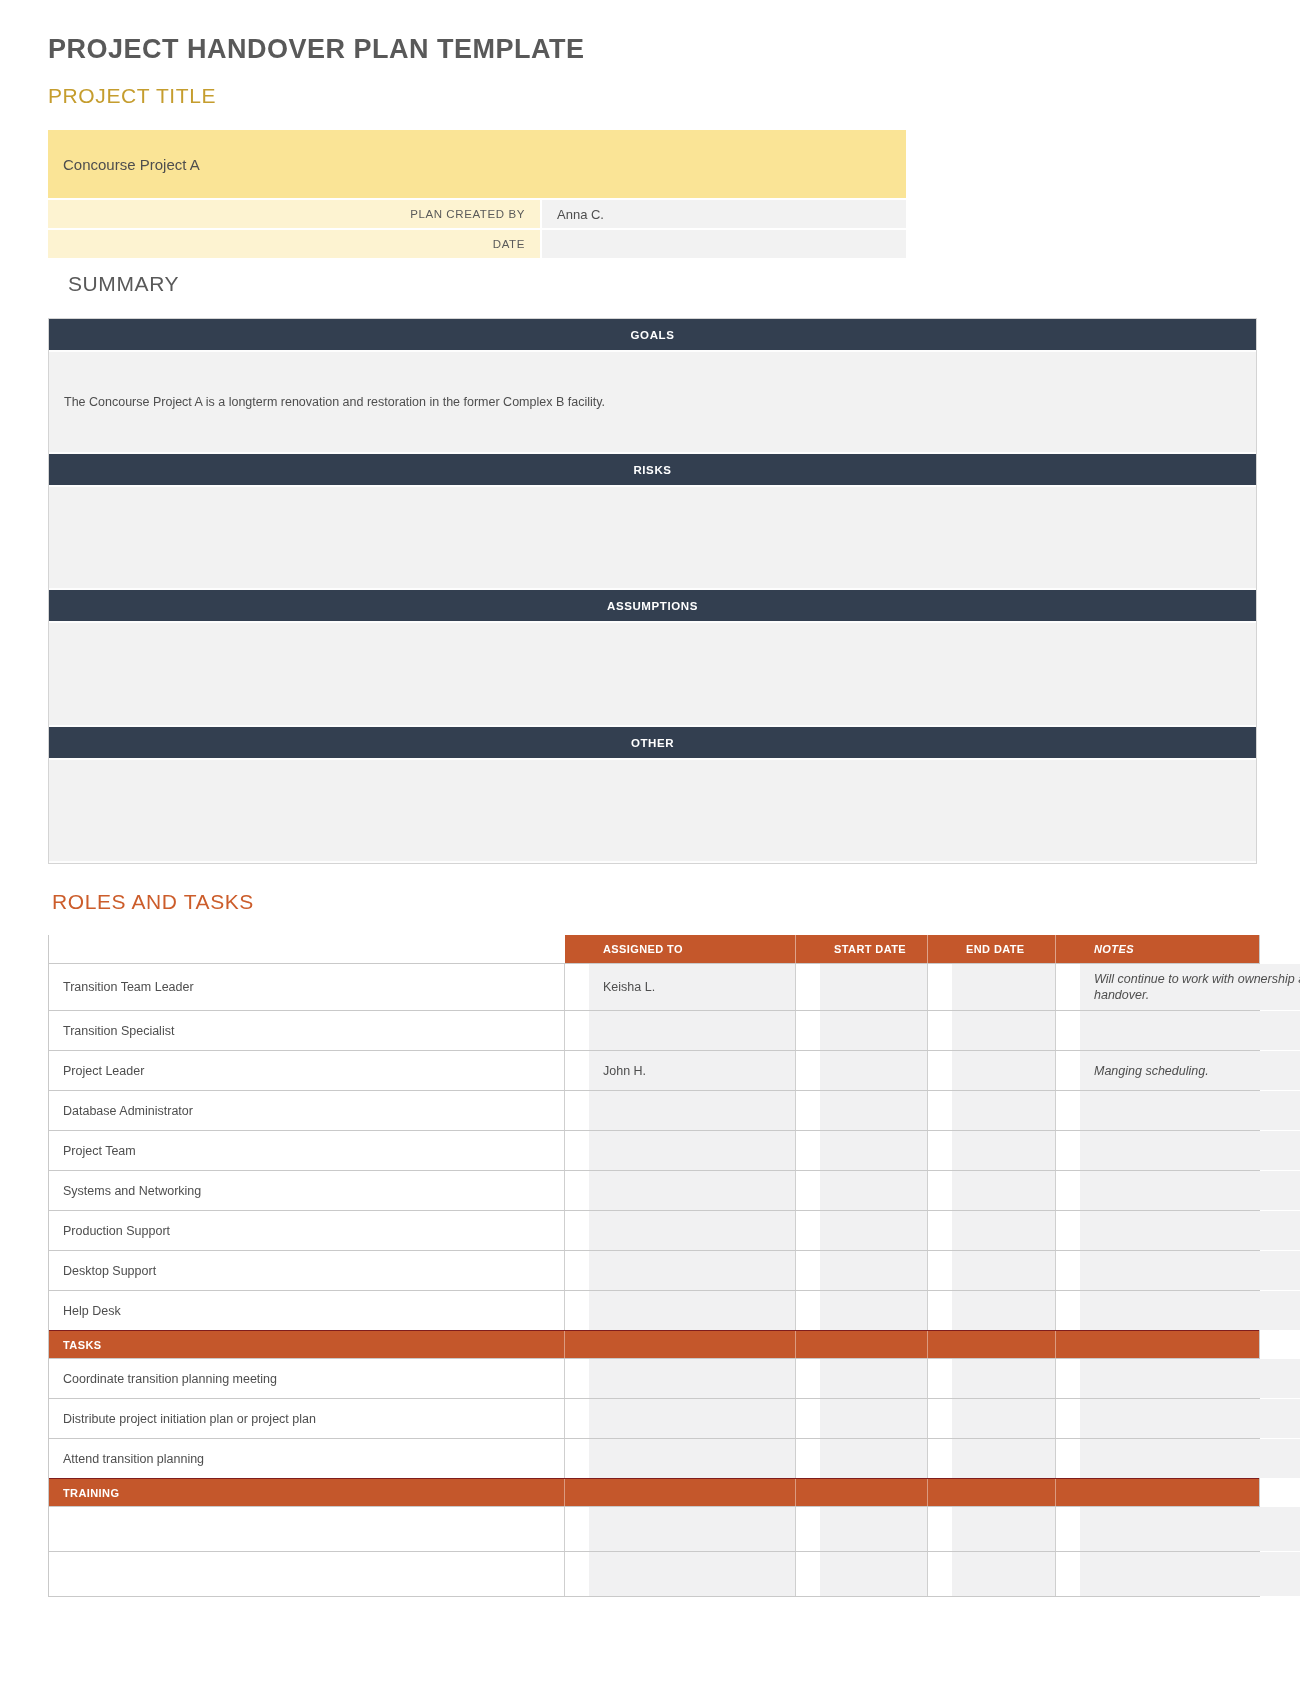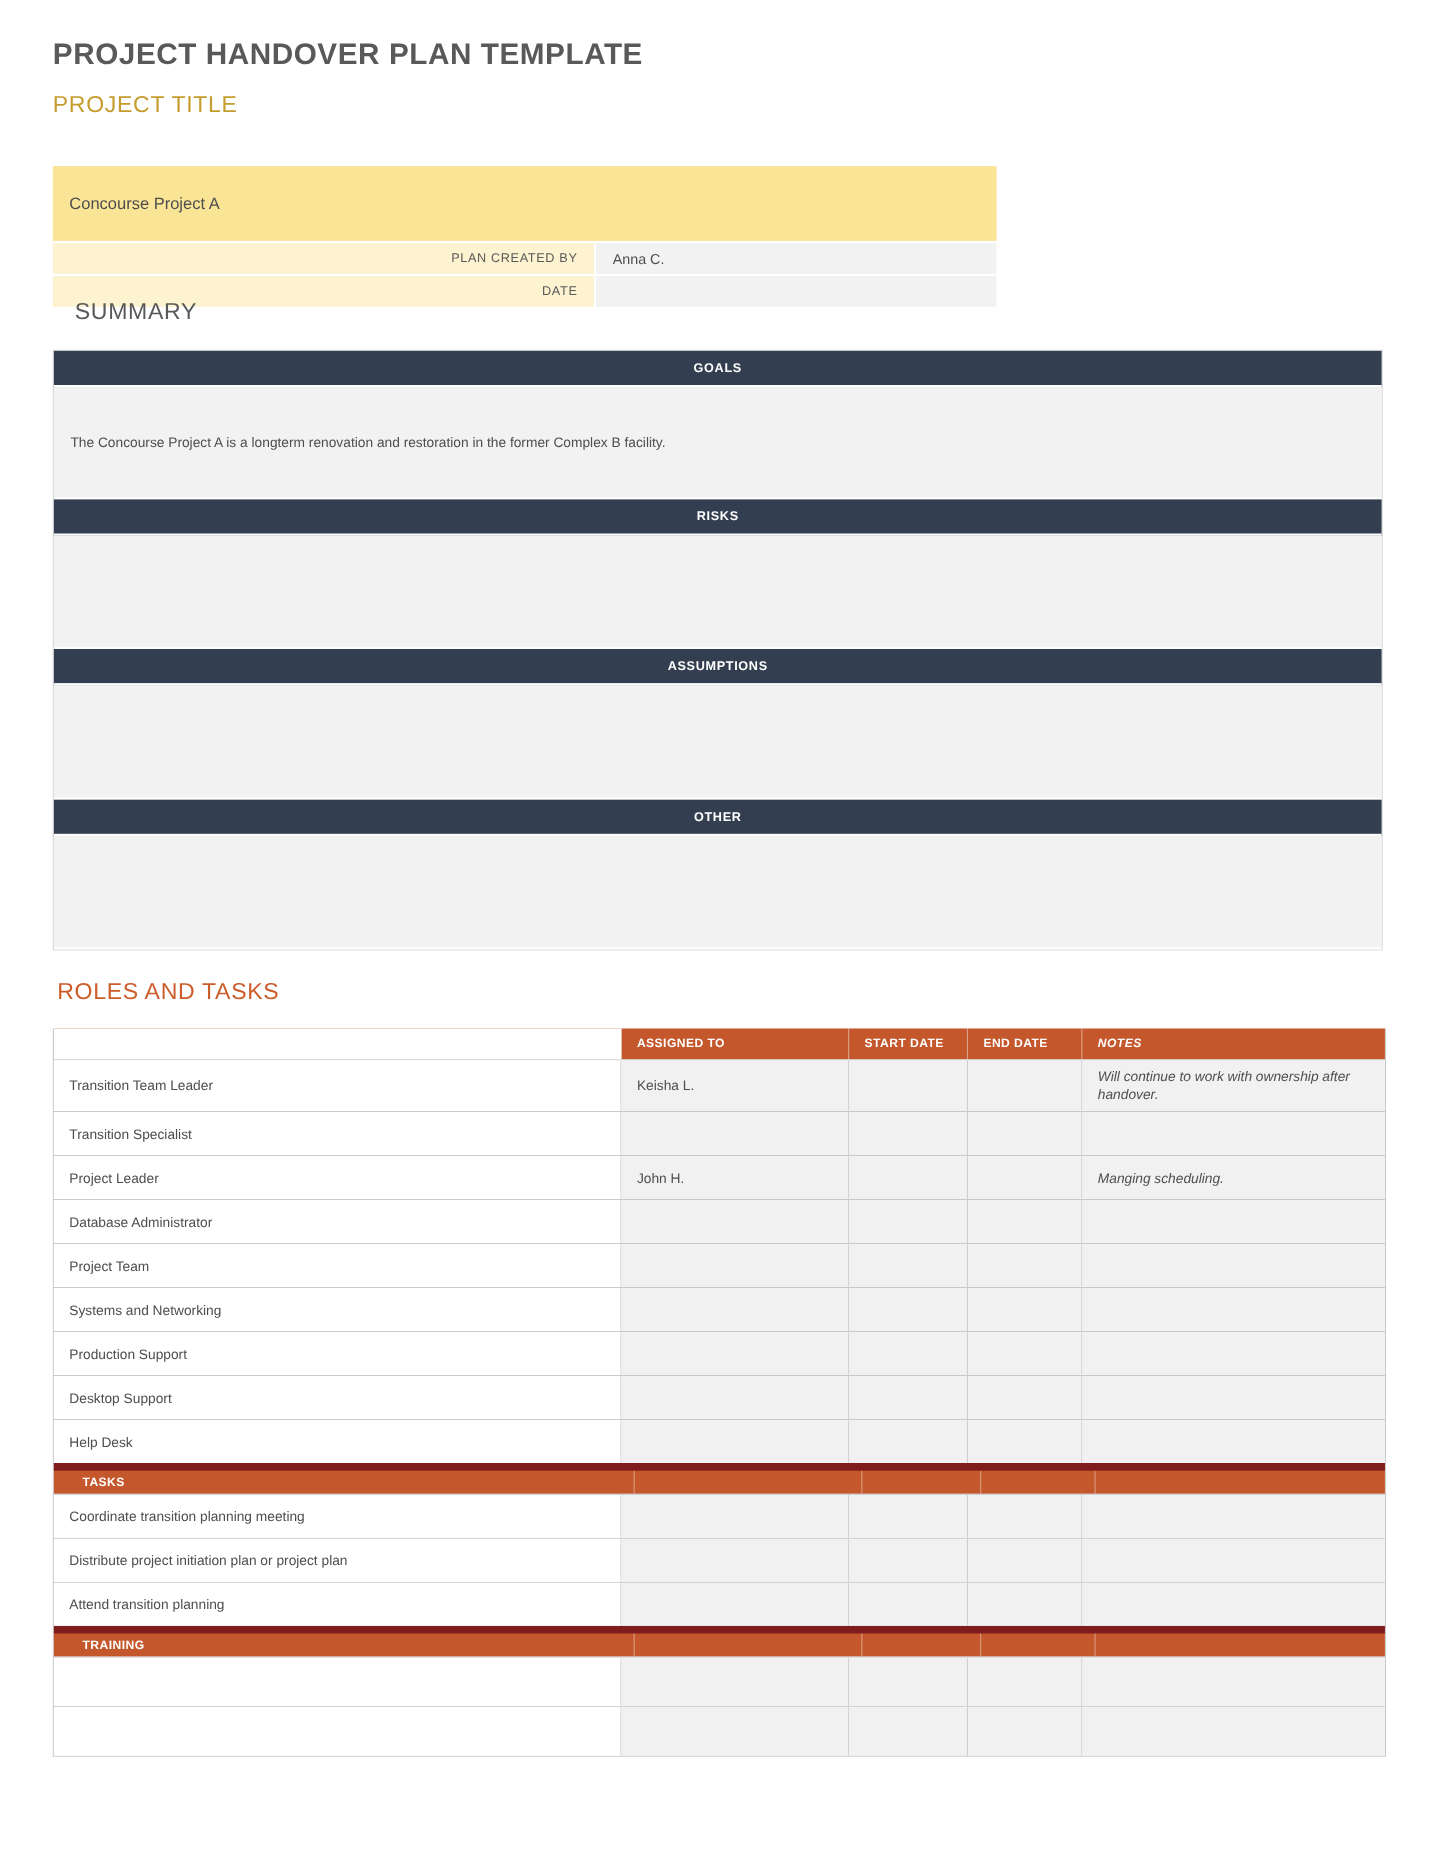--- a/index.html
+++ b/index.html
@@ -14,21 +14,21 @@
     position:absolute; left:48px; top:34px;
     font-size:27px; font-weight:bold; color:#595959; letter-spacing:0.5px;
   }
 
   .section-heading { position:absolute; font-size:21px; letter-spacing:0.6px; }
   .heading-gold   { left:48px; top:84px;  color:#C59D2E; }
   .heading-gray   { left:68px; top:272px; color:#595959; }
   .heading-orange { left:52px; top:890px; color:#CC5D2B; }
 
   
-  .project-table { position:absolute; left:48px; top:130px; width:858px;margin-top:21px; }
+  .project-table { position:absolute; left:48px; top:130px; width:858px; }
   .project-name-cell {
     height:70px; background:#FAE496; display:flex; align-items:center;
     padding-left:15px; font-size:15px; color:#4e4e4e;
     border-bottom:2px solid #ffffff;
   }
   .project-field-row {
     display:grid; grid-template-columns:492px 1fr; height:30px;
     border-bottom:2px solid #ffffff;
   }
   .project-field-label {
@@ -61,38 +61,38 @@
   .sc-goals { height:102px; }
   .sc-risks { height:103px; }
   .sc-assumptions { height:104px; }
   .sc-other { height:103px; border-bottom:none; }
 
   
   .roles-table {
     position:absolute; left:48px; top:935px; width:1212px;
     border:1px solid #c9c9c9; border-top:none;
   }
-  .rt-row { display:grid; grid-template-columns:516px 207px 108px 104px 275px; }
+  .rt-row { display:grid; grid-template-columns:516px 207px 108px 104px 275px;gap:24px; }
   .rt-header { background:#C4572B; height:28px; }
   .rt-header .rt-cell {
     color:#ffffff; font-weight:bold; font-size:11px; letter-spacing:0.4px;
     border-right:1px solid rgba(255,255,255,0.45); background:transparent;
   }
   .rt-cell {
     display:flex; align-items:center; padding:4px 14px;
     font-size:12.5px; color:#4e4e4e; line-height:16px;
     border-right:1px solid #cfcfcf; background:#F1F1F2; min-height:39px;
   }
   .rt-header .rt-cell, .rt-section .rt-cell { min-height:0; }
   .rt-cell:last-child { border-right:none;font-style:italic; }
   .rt-cell.c0 { background:#ffffff; }
   .rt-data { border-top:1px solid #c9c9c9; }
   .rt-data.tall .rt-cell { min-height:46px; }
   .rt-data.trailing .rt-cell { min-height:44px; }
-  .rt-section { background:#C4572B; height:28px; border-top:7px solid #7f1d1d;padding-left:12px; }
+  .rt-section { background:#C4572B; height:28px; border-top:1px solid #7f1d1d; }
   .rt-section .rt-cell {
     background:transparent; color:#ffffff; font-weight:bold; font-size:11px;
     letter-spacing:0.4px; border-right:1px solid rgba(255,255,255,0.4);
   }
 </style>
 </head>
 <body>
 
 <div class="doc-title">PROJECT HANDOVER PLAN TEMPLATE</div>
 

